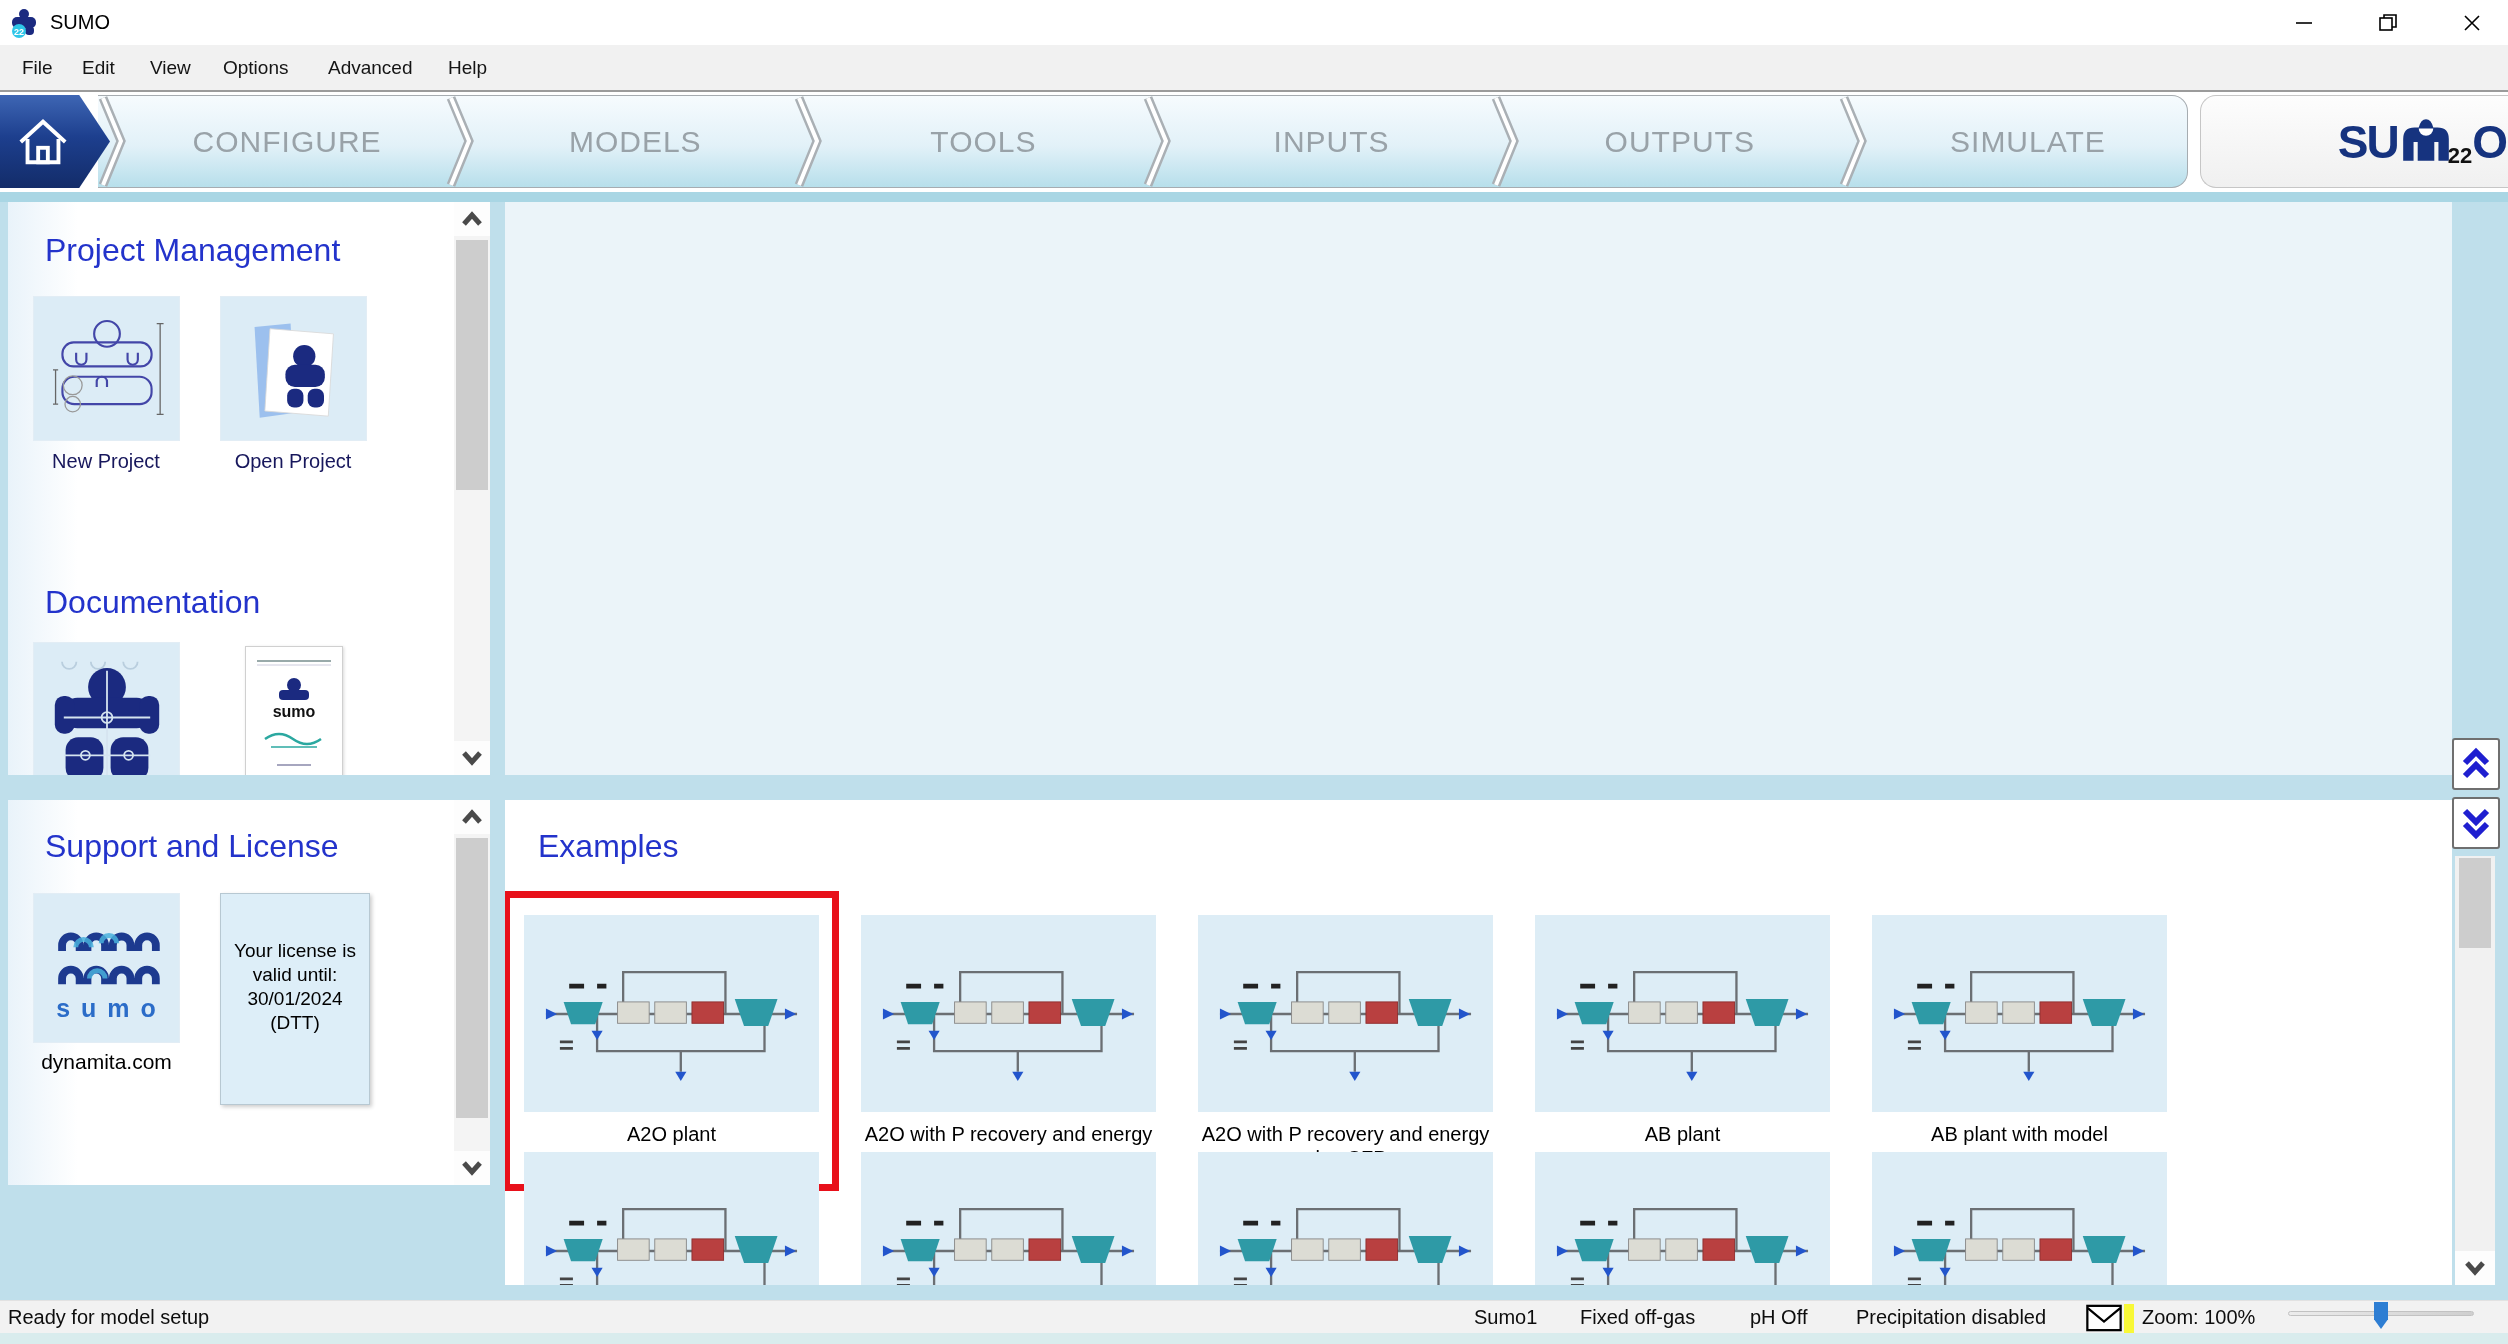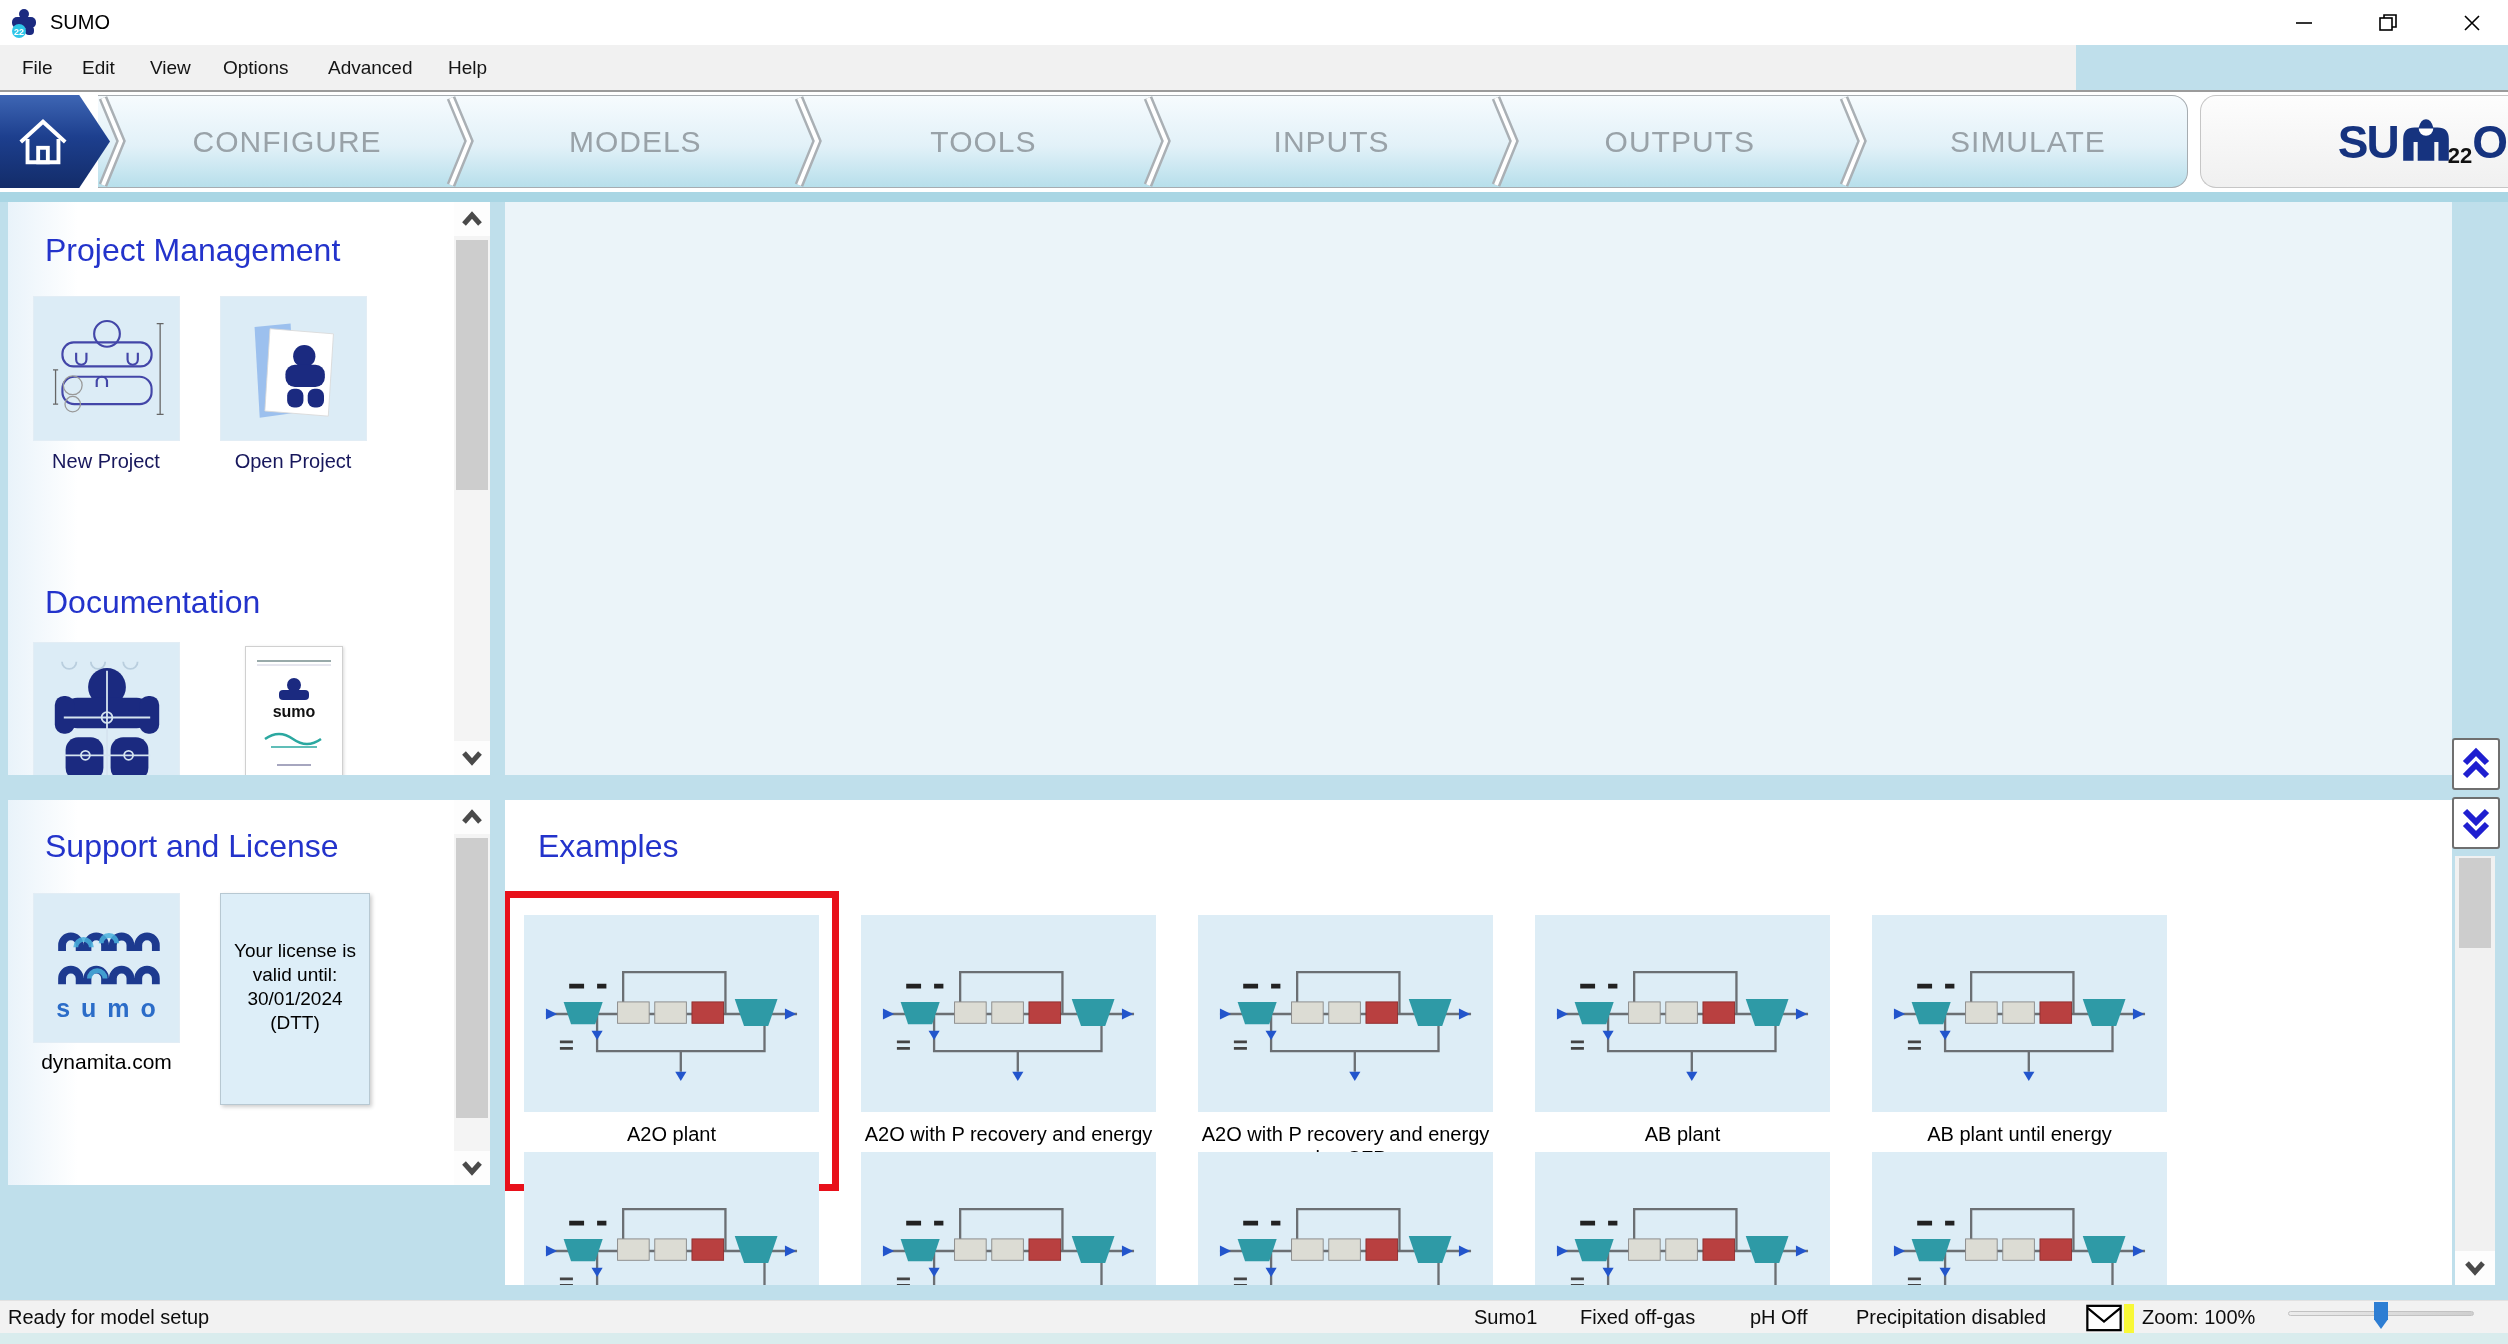--- a/index.html
+++ b/index.html
@@ -8,21 +8,21 @@
 
   
   .titlebar { position:absolute; left:0; top:0; width:2508px; height:45px; background:#fff; }
   .app-icon { position:absolute; left:8px; top:7px; width:32px; height:32px; }
   .app-title { position:absolute; left:50px; top:0; line-height:45px; font-size:20px; color:#000; }
   .win-btn { position:absolute; top:0; width:72px; height:45px; background:#fff;
     display:flex; align-items:center; justify-content:center; }
   .btn-min { right:168px; } .btn-restore { right:84px; } .btn-close { right:0; }
 
   
-  .menubar { position:absolute; left:0; top:45px; width:2076px; height:45px; background:#f1f1f1; }
+  .menubar { position:absolute; left:0; top:45px; width:2508px; height:45px; background:#f1f1f1; }
   .menu-item { position:absolute; top:0; line-height:45px; font-size:19px; color:#141414; padding:0 6px; }
 
   
   .ribbon { position:absolute; left:0; top:90px; width:2508px; height:102px; background:#fff;
     border-top:2px solid #9b9b9b; }
   .home-btn { position:absolute; left:0; top:3px; width:110px; height:93px;
     background:linear-gradient(180deg,#3e66b4 0%,#1d3f8e 45%,#132c69 100%);
     clip-path:polygon(0 0,72% 0,100% 50%,72% 100%,0 100%);
     display:flex; align-items:center; justify-content:center; padding-right:24px; }
   .tabstrip { position:absolute; left:98px; top:3px; width:2090px; height:93px;
@@ -371,21 +371,21 @@
   <div class="ex-tile" style="left:1367px; top:115px">
     <svg width="279" height="168" viewBox="0 0 300 180">
         <use href="#schem"></use>
       </svg>
   </div>
 
   <div class="ex-label" style="left:19px; top:322px">A2O plant</div>
   <div class="ex-label" style="left:356px; top:322px">A2O with P recovery and energy</div>
   <div class="ex-label" style="left:693px; top:322px">A2O with P recovery and energy plus CFP</div>
   <div class="ex-label" style="left:1030px; top:322px">AB plant</div>
-  <div class="ex-label" style="left:1367px; top:322px">AB plant until energy</div>
+  <div class="ex-label" style="left:1367px; top:322px">AB plant with model</div>
 
   <div class="ex-tile" style="left:19px; top:352px">
     <svg width="279" height="168" viewBox="0 0 300 180">
         <use href="#schem"></use>
       </svg>
   </div>
   <div class="ex-tile" style="left:356px; top:352px">
     <svg width="279" height="168" viewBox="0 0 300 180">
         <use href="#schem"></use>
       </svg>

